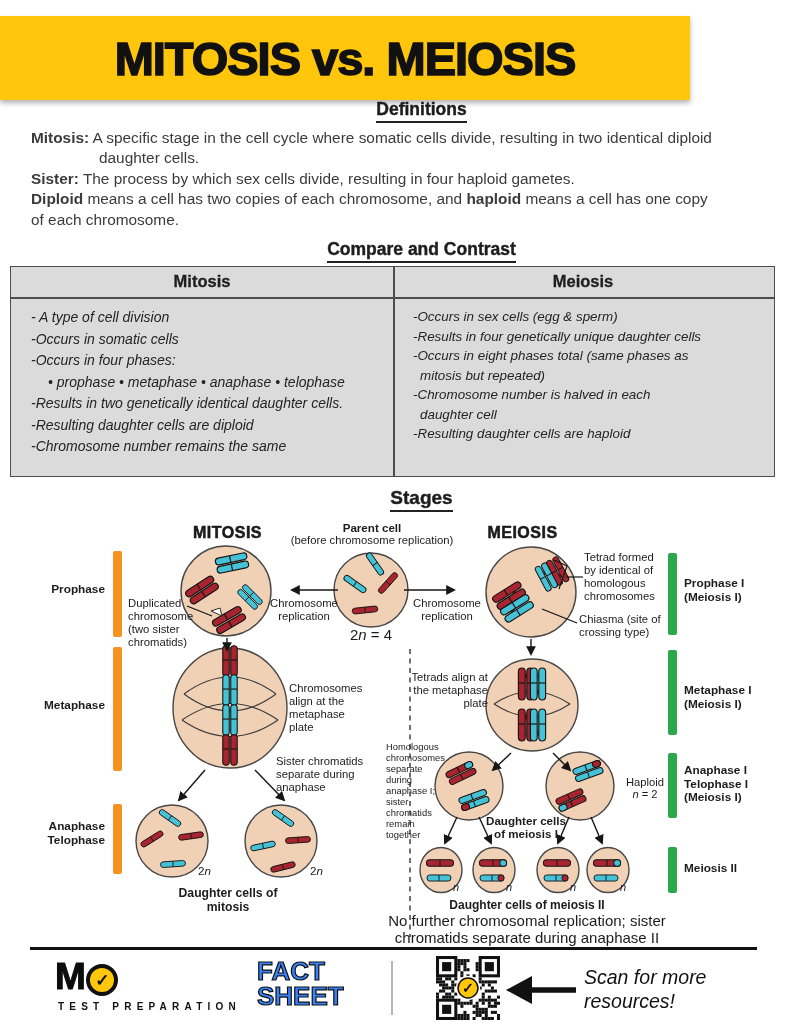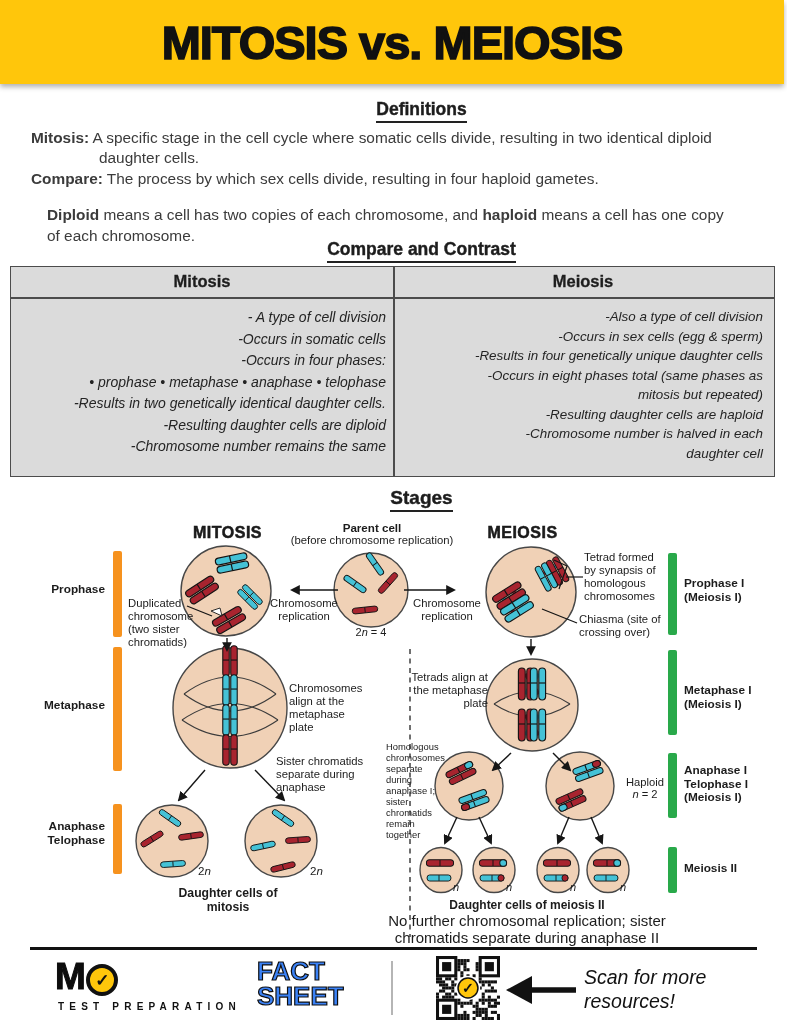--- a/index.html
+++ b/index.html
@@ -1,20 +1,20 @@
 <!DOCTYPE html>
 <html><head>
 <meta charset="utf-8">
 <style>
   html,body{margin:0;padding:0;background:#fff;}
   body{font-family:"Liberation Sans", sans-serif; color:#1d1d1d;}
   .page{position:relative;width:787px;height:1024px;background:#fff;overflow:hidden;}
 
   
-  .banner{position:absolute;left:0;top:0;width:784px;height:84px;background:#FFC60B;
+  .banner{position:absolute;left:0;top:16px;width:690px;height:84px;background:#FFC60B;
           box-shadow:0 3px 5px rgba(0,0,0,.3);display:flex;align-items:center;justify-content:center;}
   .banner h1{margin:0;font-size:47px;font-weight:700;letter-spacing:-1px;color:#111;
              -webkit-text-stroke:1.6px #111;}
 
   
   .sec-h{position:absolute;left:0;width:787px;text-align:center;padding-left:28px;}
   .sec-h span{display:inline-block;font-weight:700;border-bottom:2.2px solid #222;
               padding-bottom:1px;-webkit-text-stroke:.4px #222;}
   .h-def{top:99px;font-size:17.5px;}
   .h-cmp{top:239px;font-size:17.5px;}
@@ -29,21 +29,21 @@
   .cmp-table{position:absolute;left:10px;top:266px;width:765px;height:211px;background:#DBDBDB;
              border:1.6px solid #4c4c4c;box-sizing:border-box;}
   .cmp-vline{position:absolute;left:382px;top:0;width:1.6px;height:100%;background:#4c4c4c;}
   .cmp-head{position:absolute;top:0;left:0;width:100%;height:32px;border-bottom:2.2px solid #4c4c4c;box-sizing:border-box;}
   .cmp-head .ch{position:absolute;top:5px;font-size:16.5px;font-weight:700;text-align:center;-webkit-text-stroke:.3px #222;}
   .ch-mit{left:0;width:382px;}
   .ch-mei{left:383px;width:378px;}
   .cmp-col{position:absolute;top:40px;font-style:italic;color:#242424;}
   .col-mit{left:20px;width:355px;font-size:14px;line-height:1.54;}
   .col-mei{left:402px;width:350px;font-size:13.4px;line-height:1.46;}
-  .ci{white-space:pre-line;padding-left:7px;text-indent:-7px;text-align:right;}
+  .ci{white-space:pre-line;padding-left:7px;text-indent:-7px;}
   .ci-bullet{padding-left:17px;text-indent:0;}
 
   
   .bar{position:absolute;width:9px;border-radius:2px;}
   .bar-o{background:#F6921E;left:113px;}
   .bar-g{background:#29A94A;left:668px;}
   .dlabel{position:absolute;font-size:11.3px;line-height:1.16;color:#1c1c1c;white-space:pre-line;}
   .bold{font-weight:700;}
   .ctr{text-align:center;}
   .rgt{text-align:right;}
@@ -85,22 +85,22 @@
   <header class="banner">
     <h1>MITOSIS vs. MEIOSIS</h1>
   </header>
 
   <div class="sec-h h-def">
     <span>Definitions</span>
   </div>
   <div class="defs">
     <p class="def-p hang" style="margin:0"><b>Mitosis:</b><span> A specific stage in the cell cycle where somatic cells divide, resulting in two identical diploid
 daughter cells.</span></p>
-    <p class="def-p" style="margin:0"><b>Compare:</b><span> The process by which sex cells divide, resulting in four haploid gametes.</span></p>
-    <p class="def-p" style="margin:16px"><b>Diploid</b><span> means a cell has two copies of each chromosome, and </span><b>haploid</b><span> means a cell has one copy
+    <p class="def-p" style="margin:0"><b>Sister:</b><span> The process by which sex cells divide, resulting in four haploid gametes.</span></p>
+    <p class="def-p" style="margin:0"><b>Diploid</b><span> means a cell has two copies of each chromosome, and </span><b>haploid</b><span> means a cell has one copy
 of each chromosome.</span></p>
   </div>
 
   <div class="sec-h h-cmp">
     <span>Compare and Contrast</span>
   </div>
   <div class="cmp-table">
     <div class="cmp-vline"></div>
     <div class="cmp-head">
       <div class="ch ch-mit">Mitosis</div>
@@ -109,28 +109,27 @@
     <div class="cmp-col col-mit">
       <div class="ci">- A type of cell division</div>
       <div class="ci">-Occurs in somatic cells</div>
       <div class="ci">-Occurs in four phases:</div>
       <div class="ci ci-bullet">• prophase • metaphase • anaphase • telophase</div>
       <div class="ci">-Results in two genetically identical daughter cells.</div>
       <div class="ci">-Resulting daughter cells are diploid</div>
       <div class="ci">-Chromosome number remains the same</div>
     </div>
     <div class="cmp-col col-mei">
-      <div class="ci">-Also a type of cell division</div>
       <div class="ci">-Occurs in sex cells (egg &amp; sperm)</div>
       <div class="ci">-Results in four genetically unique daughter cells</div>
       <div class="ci">-Occurs in eight phases total (same phases as
 mitosis but repeated)</div>
-      <div class="ci">-Resulting daughter cells are haploid</div>
       <div class="ci">-Chromosome number is halved in each
 daughter cell</div>
+      <div class="ci">-Resulting daughter cells are haploid</div>
     </div>
   </div>
 
   <div class="sec-h h-stg">
     <span>Stages</span>
   </div>
 
   <div class="bar bar-o" style="top:551px;height:86px"></div>
   <div class="bar bar-o" style="top:647px;height:124px"></div>
   <div class="bar bar-o" style="top:804px;height:70px"></div>
@@ -339,27 +338,27 @@
   <div class="dlabel phase" style="left:684px;top:862px;width:90px">Meiosis II</div>
 
   <div class="dlabel" style="left:128px;top:597px;width:70px">Duplicated
 chromosome
 (two sister
 chromatids)</div>
   <div class="dlabel ctr" style="left:264px;top:597px;width:80px">Chromosome
 replication</div>
   <div class="dlabel ctr" style="left:407px;top:597px;width:80px">Chromosome
 replication</div>
-  <div class="dlabel ctr" style="left:340px;top:626px;width:62px;font-size:11px"><span>2</span><i>n</i><span> = 4</span></div>
+  <div class="dlabel ctr" style="left:340px;top:626px;width:62px;font-size:15px"><span>2</span><i>n</i><span> = 4</span></div>
   <div class="dlabel" style="left:584px;top:551px;width:85px">Tetrad formed
-by synapsis of
+by identical of
 homologous
 chromosomes</div>
   <div class="dlabel" style="left:579px;top:613px;width:95px">Chiasma (site of
-crossing over)</div>
+crossing type)</div>
   <div class="dlabel" style="left:289px;top:682px;width:80px">Chromosomes
 align at the
 metaphase
 plate</div>
   <div class="dlabel rgt" style="left:403px;top:671px;width:85px">Tetrads align at
 the metaphase
 plate</div>
   <div class="dlabel" style="left:276px;top:755px;width:100px">Sister chromatids
 separate during
 anaphase</div>
@@ -371,20 +370,22 @@
 sister
 chromatids
 remain
 together</div>
   <div class="dlabel ctr" style="left:620px;top:776px;width:50px;font-size:11.2px">Haploid</div>
   <div class="dlabel ctr" style="left:620px;top:788px;width:50px;font-size:11.2px"><i>n</i><span> = 2</span></div>
   <div class="dlabel" style="left:198px;top:864px;font-size:11.6px"><span>2</span><i>n</i></div>
   <div class="dlabel" style="left:310px;top:864px;font-size:11.6px"><span>2</span><i>n</i></div>
   <div class="dlabel bold ctr" style="left:158px;top:886px;width:140px;font-size:12.2px">Daughter cells of
 mitosis</div>
+  <div class="dlabel bold ctr" style="left:466px;top:814px;width:120px;font-size:11.6px">Daughter cells
+of meiosis I</div>
   <div class="dlabel" style="left:453px;top:881px;font-size:11px"><i>n</i></div>
   <div class="dlabel" style="left:506px;top:881px;font-size:11px"><i>n</i></div>
   <div class="dlabel" style="left:570px;top:881px;font-size:11px"><i>n</i></div>
   <div class="dlabel" style="left:620px;top:881px;font-size:11px"><i>n</i></div>
   <div class="dlabel bold ctr" style="left:407px;top:899px;width:240px;font-size:12px">Daughter cells of meiosis II</div>
   <div class="dlabel ctr" style="left:387px;top:912px;width:280px;font-size:15px">No further chromosomal replication; sister
 chromatids separate during anaphase II</div>
 
   <div class="f-rule"></div>
   <div class="logo">

